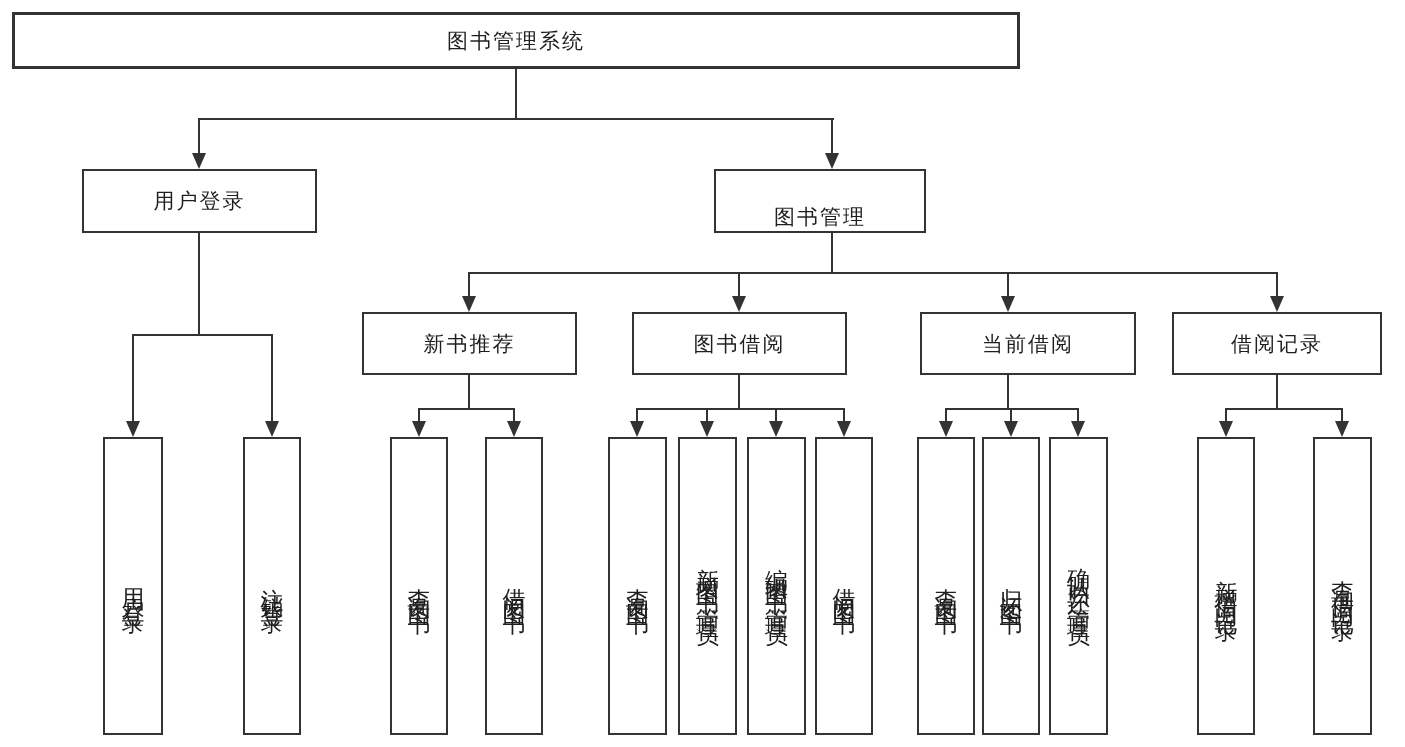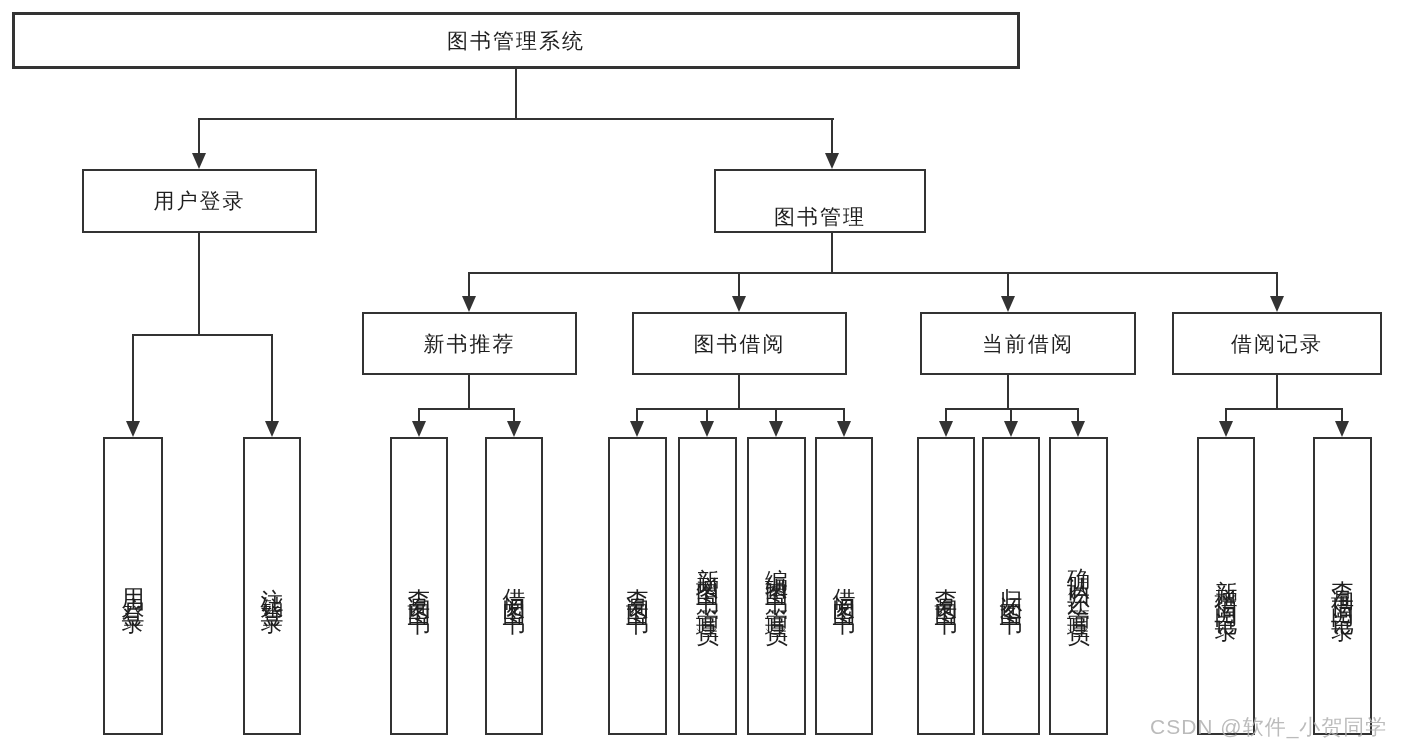--- a/index.html
+++ b/index.html
@@ -189,15 +189,14 @@
     <span class="vtext">确认归还（管理员）</span>
   </div>
 
   <div class="vbox" style="left:1197px;top:437px;width:58px;height:298px;">
     <span class="vtext">新增借阅记录</span>
   </div>
   <div class="vbox" style="left:1313px;top:437px;width:59px;height:298px;">
     <span class="vtext">查询借阅记录</span>
   </div>
 
-  <div class="watermark">CSDN @软件_小贺同学</div>
 
 </div>
 
 </body></html>

